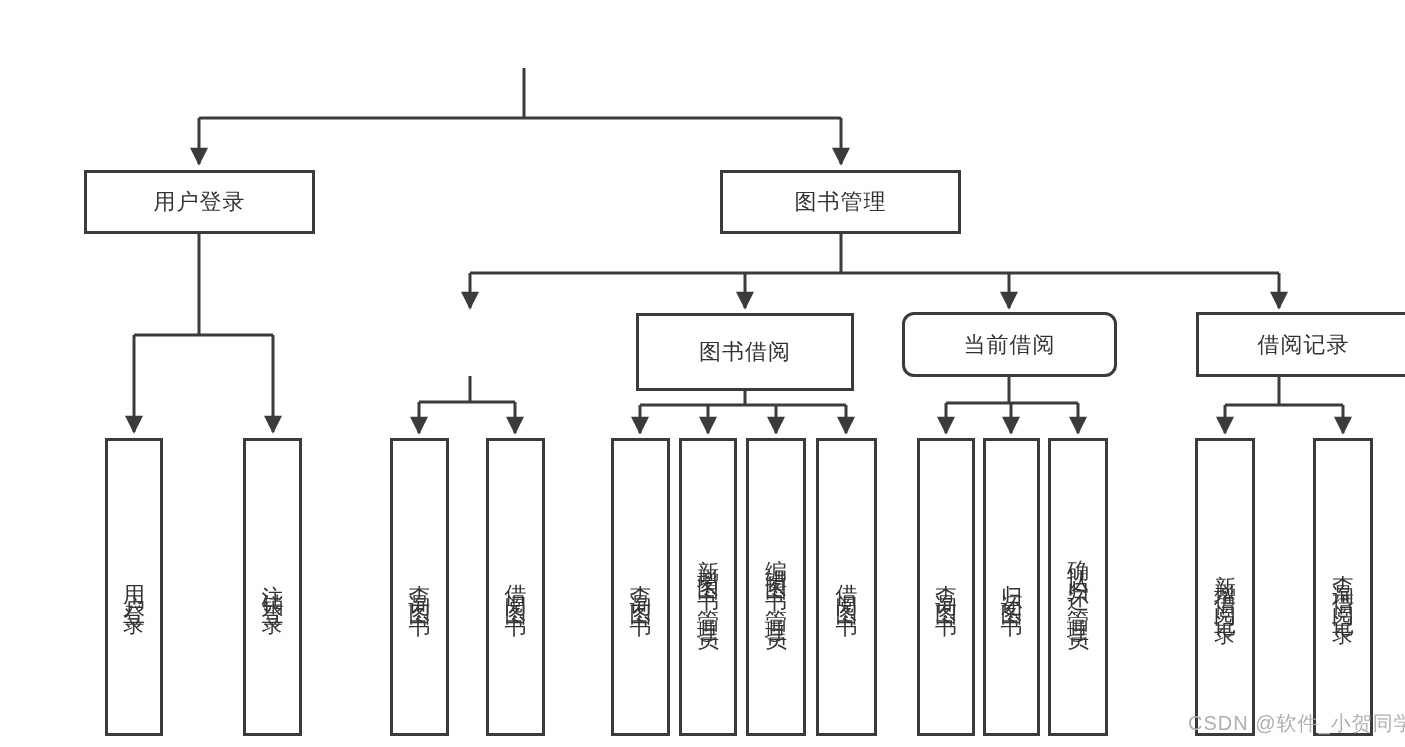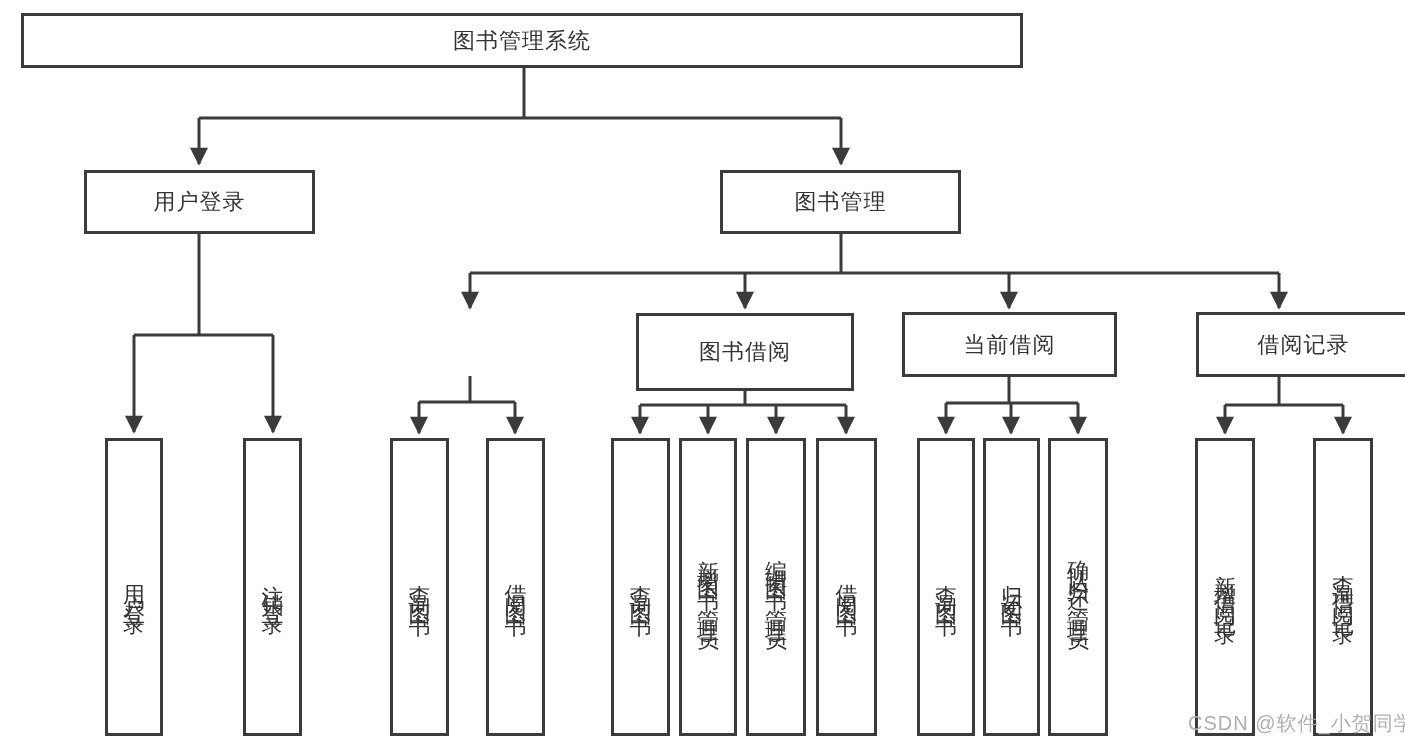--- a/index.html
+++ b/index.html
@@ -120,27 +120,26 @@
     <path d="M946,403 V433" marker-end="url(#arrow)"></path>
     <path d="M1011,403 V433" marker-end="url(#arrow)"></path>
     <path d="M1078,403 V433" marker-end="url(#arrow)"></path>
 
     <path d="M1279,377 V405"></path>
     <path d="M1225,405 H1343"></path>
     <path d="M1225,405 V433" marker-end="url(#arrow)"></path>
     <path d="M1343,405 V433" marker-end="url(#arrow)"></path>
   </svg>
 
-  <div class="hbox" style="left:21px; top:13px; width:1002px; height:55px;">图书管理系统</div>
 
   <div class="hbox" style="left:84px; top:170px; width:231px; height:64px;">用户登录</div>
   <div class="hbox" style="left:720px; top:170px; width:241px; height:64px;text-align:right;">图书管理</div>
 
   <div class="hbox" style="left:636px; top:313px; width:218px; height:78px;">图书借阅</div>
-  <div class="hbox" style="left:902px; top:312px; width:215px; height:65px;">当前借阅</div>
+  <div class="hbox" style="left:902px; top:312px; width:215px; height:65px;border-radius:12px;">当前借阅</div>
   <div class="hbox" style="left:1196px; top:312px; width:215px; height:65px;">借阅记录</div>
 
   <div class="vbox" style="left:105px; width:58px;">
     <span>用户登录</span>
   </div>
   <div class="vbox" style="left:243px; width:59px;">
     <span>注销登录</span>
   </div>
   <div class="vbox" style="left:390px; width:59px;">
     <span>查询图书</span>

